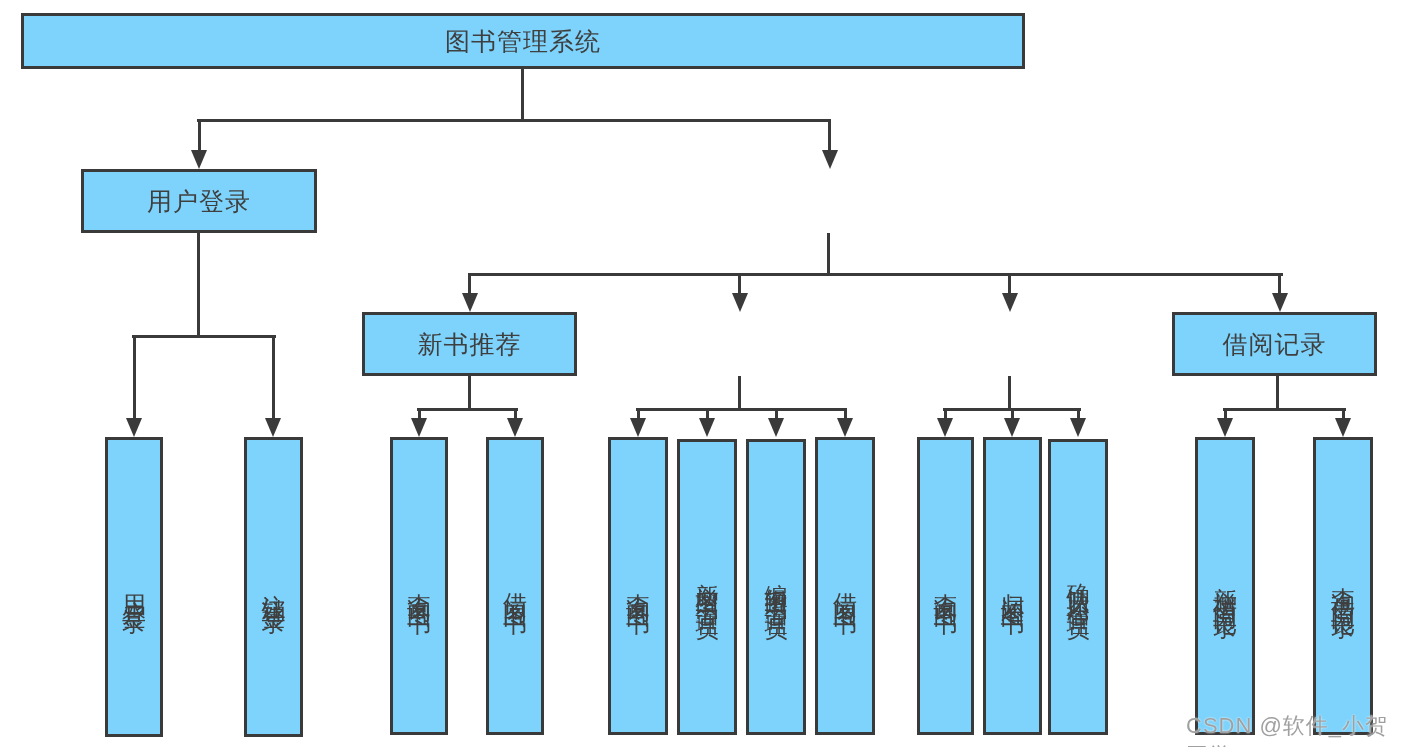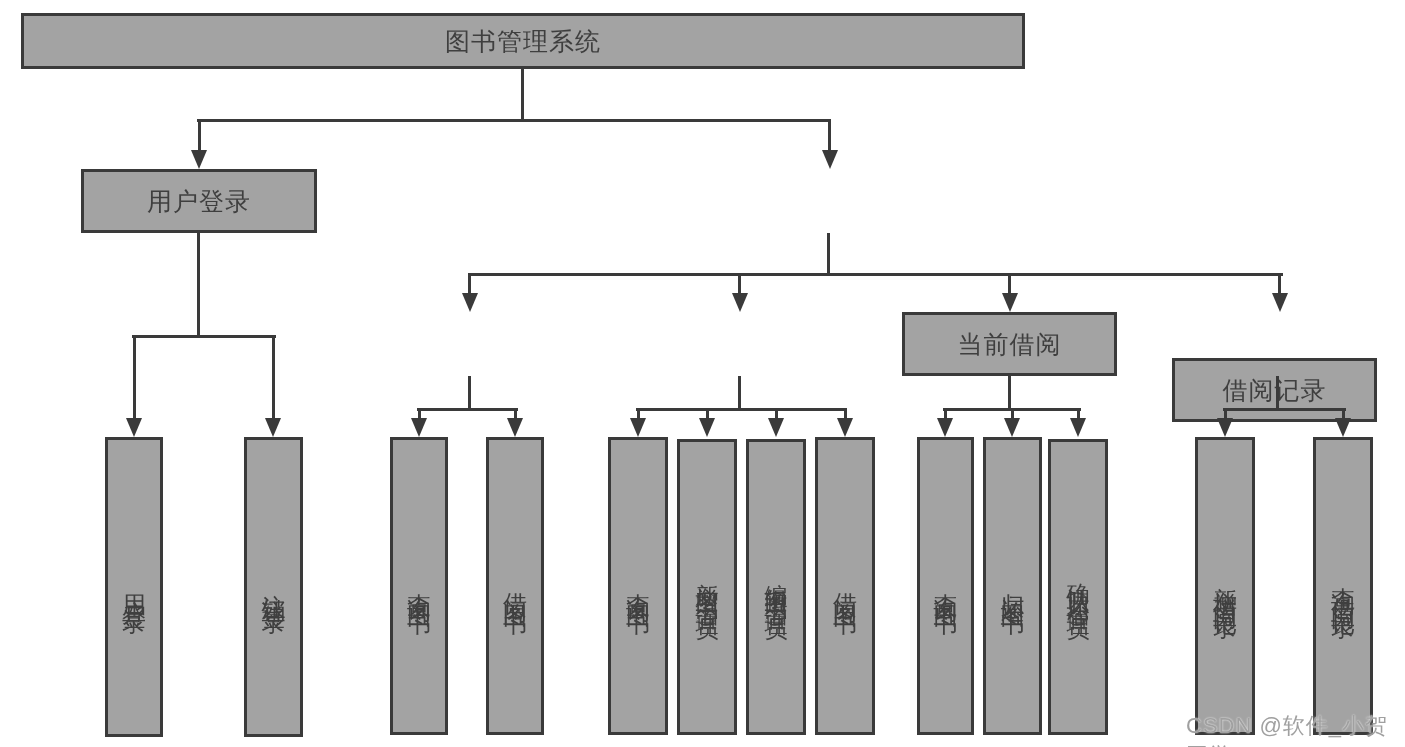--- a/index.html
+++ b/index.html
@@ -9,21 +9,21 @@
     --bg:#ffffff;
   }
   html,body{margin:0;padding:0;background:#fff;}
   body{font-family:"Liberation Sans","DejaVu Sans",sans-serif;}
   .stage{
     position:relative;width:1405px;height:747px;background:var(--bg);
     overflow:hidden;
   }
   .box{
     position:absolute;box-sizing:border-box;
-    border:3px solid var(--line);background:#a3a3a3;
+    border:3px solid var(--line);background:#7dd3fc;
     display:flex;align-items:center;justify-content:center;
     color:var(--text);font-size:25px;letter-spacing:1px;
     white-space:nowrap;
   }
   .vbox{
     writing-mode:vertical-rl;text-orientation:mixed;
     font-size:24px;letter-spacing:6px;line-height:1;
     white-space:normal;
   }
   .vbox.long{letter-spacing:5px;font-size:23px;}
@@ -72,24 +72,24 @@
   <div class="hline" style="left:468px;top:273px;width:815px;"></div>
   <div class="vline" style="left:468px;top:273px;height:23px;"></div>
   <div class="arrow" style="left:462px;top:293px;"></div>
   <div class="vline" style="left:738px;top:273px;height:23px;"></div>
   <div class="arrow" style="left:732px;top:293px;"></div>
   <div class="vline" style="left:1008px;top:273px;height:23px;"></div>
   <div class="arrow" style="left:1002px;top:293px;"></div>
   <div class="vline" style="left:1278px;top:273px;height:23px;"></div>
   <div class="arrow" style="left:1272px;top:293px;"></div>
 
-  <div class="box" style="left:902px;top:312px;width:215px;height:64px;">
-    <span>当前借阅</span>
+  <div class="box" style="left:362px;top:312px;width:215px;height:64px;">
+    <span>新书推荐</span>
   </div>
-  <div class="box" style="left:1172px;top:312px;width:205px;height:64px;margin-top:46px;">
+  <div class="box" style="left:1172px;top:312px;width:205px;height:64px;">
     <span>借阅记录</span>
   </div>
 
   <div class="vline" style="left:468px;top:376px;height:35px;"></div>
   <div class="hline" style="left:417px;top:408px;width:101px;"></div>
   <div class="vline" style="left:418px;top:408px;height:14px;"></div>
   <div class="arrow" style="left:411px;top:418px;"></div>
   <div class="vline" style="left:514px;top:408px;height:14px;"></div>
   <div class="arrow" style="left:507px;top:418px;"></div>
 

